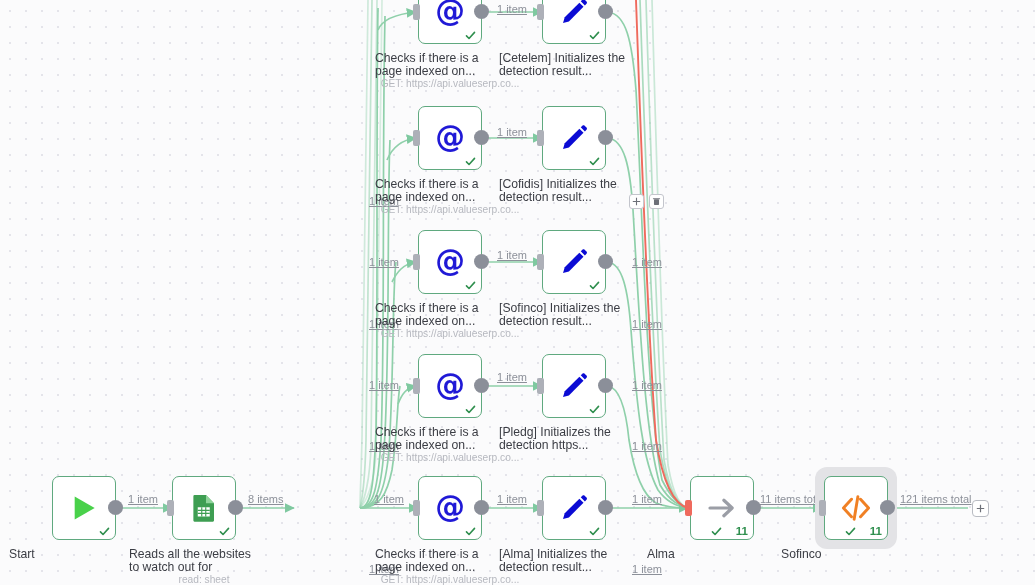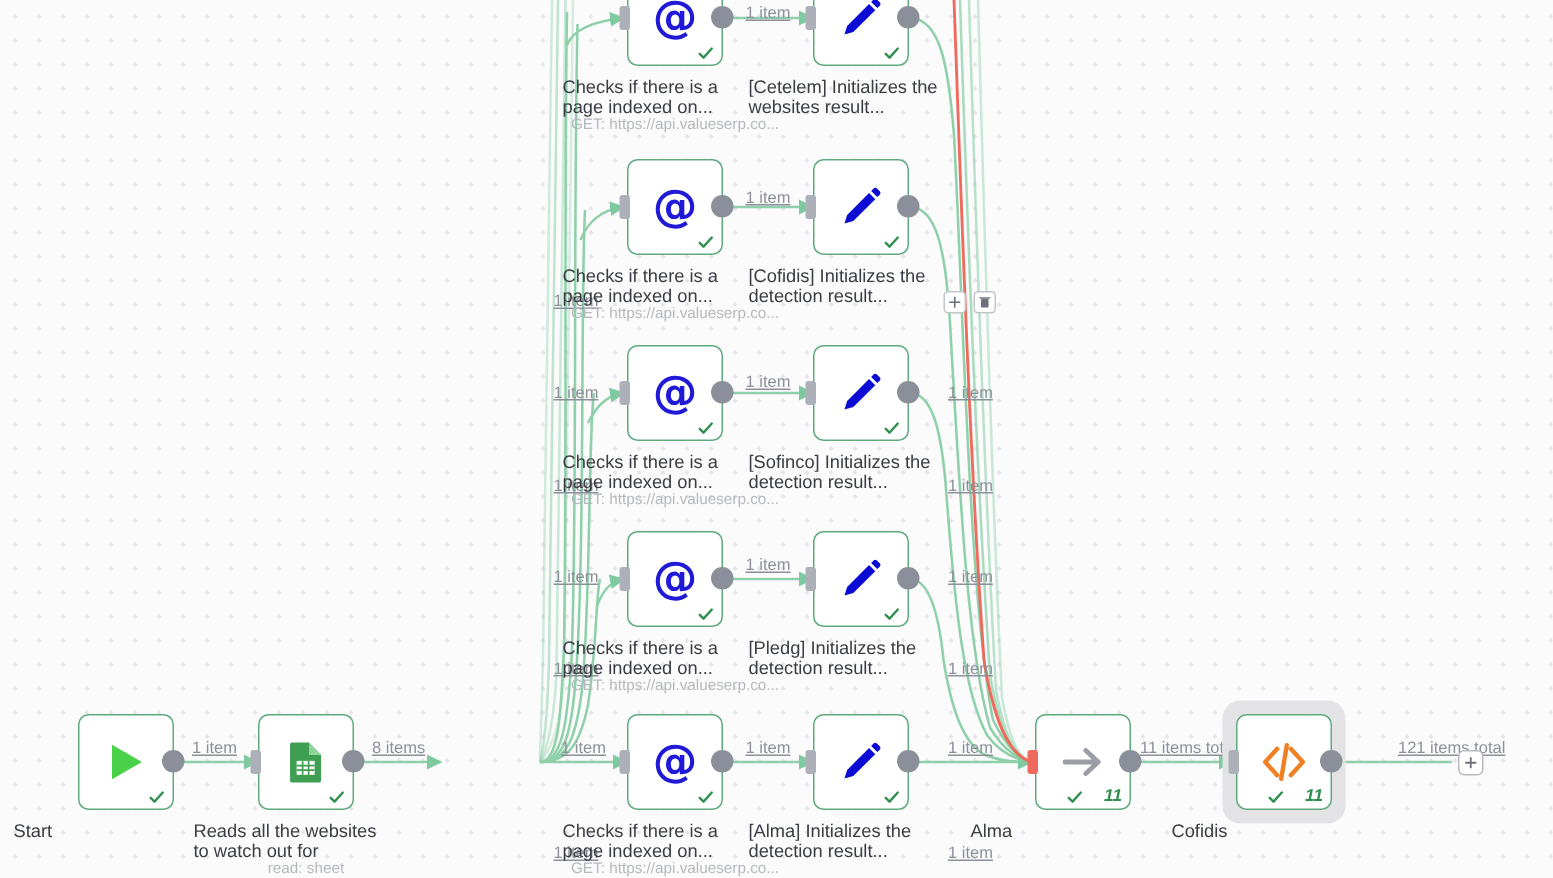--- a/index.html
+++ b/index.html
@@ -37,21 +37,21 @@
   }
   .inport.red{background:#ef6a5d;}
   .outport{
     position:absolute;right:-7px;top:24px;width:15px;height:15px;border-radius:50%;
     background:#8b8f99;
   }
 
   
   .badge{
     position:absolute;right:5px;bottom:2px;display:flex;align-items:flex-end;gap:14px;
-    color:#2f8f4e;font-size:12.5px;font-weight:700;line-height:1;font-style:italic;
+    color:#2f8f4e;font-size:12.5px;font-weight:700;line-height:1;
   }
   .badge .cnt{color:#2f8f4e;font-size:11.5px;font-weight:600;}
 
   
   .nlabel{
     position:absolute;top:72px;left:50%;transform:translateX(-50%);
     width:150px;text-align:left;color:#3b3d44;font-size:12.2px;
     line-height:12.6px;font-weight:400;white-space:pre-line;
   }
   .nsub{
@@ -156,21 +156,21 @@
   <div class="cap" style="left:497px;top:494px;">1 item</div>
 
   <div class="cap" style="left:632px;top:257px;">1 item</div>
   <div class="cap" style="left:632px;top:319px;">1 item</div>
   <div class="cap" style="left:632px;top:380px;">1 item</div>
   <div class="cap" style="left:632px;top:441px;">1 item</div>
   <div class="cap" style="left:632px;top:494px;">1 item</div>
   <div class="cap" style="left:632px;top:564px;">1 item</div>
 
   <div class="cap" style="left:760px;top:494px;">11 items total</div>
-  <div class="cap" style="left:932px;top:494px;">121 items total</div>
+  <div class="cap" style="left:900px;top:494px;">121 items total</div>
 
   <div class="tbar" style="left:629px;top:194px;">
     <div class="tbtn">
       <svg width="9" height="9" viewBox="0 0 9 9">
         <path d="M4.5 0.8 V8.2 M0.8 4.5 H8.2" stroke="#6d7078" stroke-width="1.1" fill="none"></path>
       </svg>
     </div>
     <div class="tbtn">
       <svg width="9" height="9" viewBox="0 0 10 10">
         <rect x="2.2" y="2.6" width="5.6" height="6.2" rx="0.7" fill="#6d7078"></rect>
@@ -209,21 +209,21 @@
       </span>
       <div class="badge">
         <svg width="11" height="11" viewBox="0 0 12 12">
             <path d="M1.6 6.4 L4.4 9.2 L10.4 2.6" stroke="#2f8f4e" stroke-width="1.7" fill="none" stroke-linecap="round" stroke-linejoin="round"></path>
           </svg>
       </div>
     </div>
     <div class="inport"></div>
     <div class="outport"></div>
     <div class="nlabel">[Cetelem] Initializes the
-websites result...</div>
+detection result...</div>
   </div>
 
   <div class="node" style="left:418px;top:106px;">
     <div class="box">
       <span class="glyph">
         <svg width="34" height="34" viewBox="0 0 24 24">
             <text x="12" y="18.5" font-family="'DejaVu Sans',sans-serif" font-size="21" font-weight="700" fill="#2019d6" text-anchor="middle">@</text>
           </svg>
       </span>
       <div class="badge">
@@ -329,21 +329,21 @@
       </span>
       <div class="badge">
         <svg width="11" height="11" viewBox="0 0 12 12">
             <path d="M1.6 6.4 L4.4 9.2 L10.4 2.6" stroke="#2f8f4e" stroke-width="1.7" fill="none" stroke-linecap="round" stroke-linejoin="round"></path>
           </svg>
       </div>
     </div>
     <div class="inport"></div>
     <div class="outport"></div>
     <div class="nlabel">[Pledg] Initializes the
-detection result...</div>
+detection https...</div>
   </div>
 
   <div class="node" style="left:172px;top:476px;">
     <div class="box">
       <span class="glyph">
         <svg width="30" height="30" viewBox="0 0 24 24">
           <path d="M4.4 1.6 h9.2 L20 8.2 V22 a0.9 0.9 0 0 1 -0.9 0.9 H4.4 a0.9 0.9 0 0 1 -0.9 -0.9 V2.5 a0.9 0.9 0 0 1 0.9 -0.9 z" fill="#3e9e52"></path>
           <path d="M13.6 1.6 L20 8.2 h-6.4 z" fill="#8fd49a"></path>
           <rect x="7" y="11.4" width="9.6" height="7.4" fill="#fff"></rect>
           <g stroke="#3e9e52" stroke-width="0.9">
@@ -451,21 +451,21 @@
       </span>
       <div class="badge">
         <svg width="11" height="11" viewBox="0 0 12 12">
             <path d="M1.6 6.4 L4.4 9.2 L10.4 2.6" stroke="#2f8f4e" stroke-width="1.7" fill="none" stroke-linecap="round" stroke-linejoin="round"></path>
           </svg>
         <span class="cnt">11</span>
       </div>
     </div>
     <div class="inport"></div>
     <div class="outport"></div>
-    <div class="nlabel">Cofidis</div>
+    <div class="nlabel">Sofinco</div>
   </div>
 
   <div class="plusend" style="left:972px;top:500px;">
     <svg width="9" height="9" viewBox="0 0 9 9">
       <path d="M4.5 0.8 V8.2 M0.8 4.5 H8.2" stroke="#6d7078" stroke-width="1.2" fill="none"></path>
     </svg>
   </div>
 
 </div>
 

